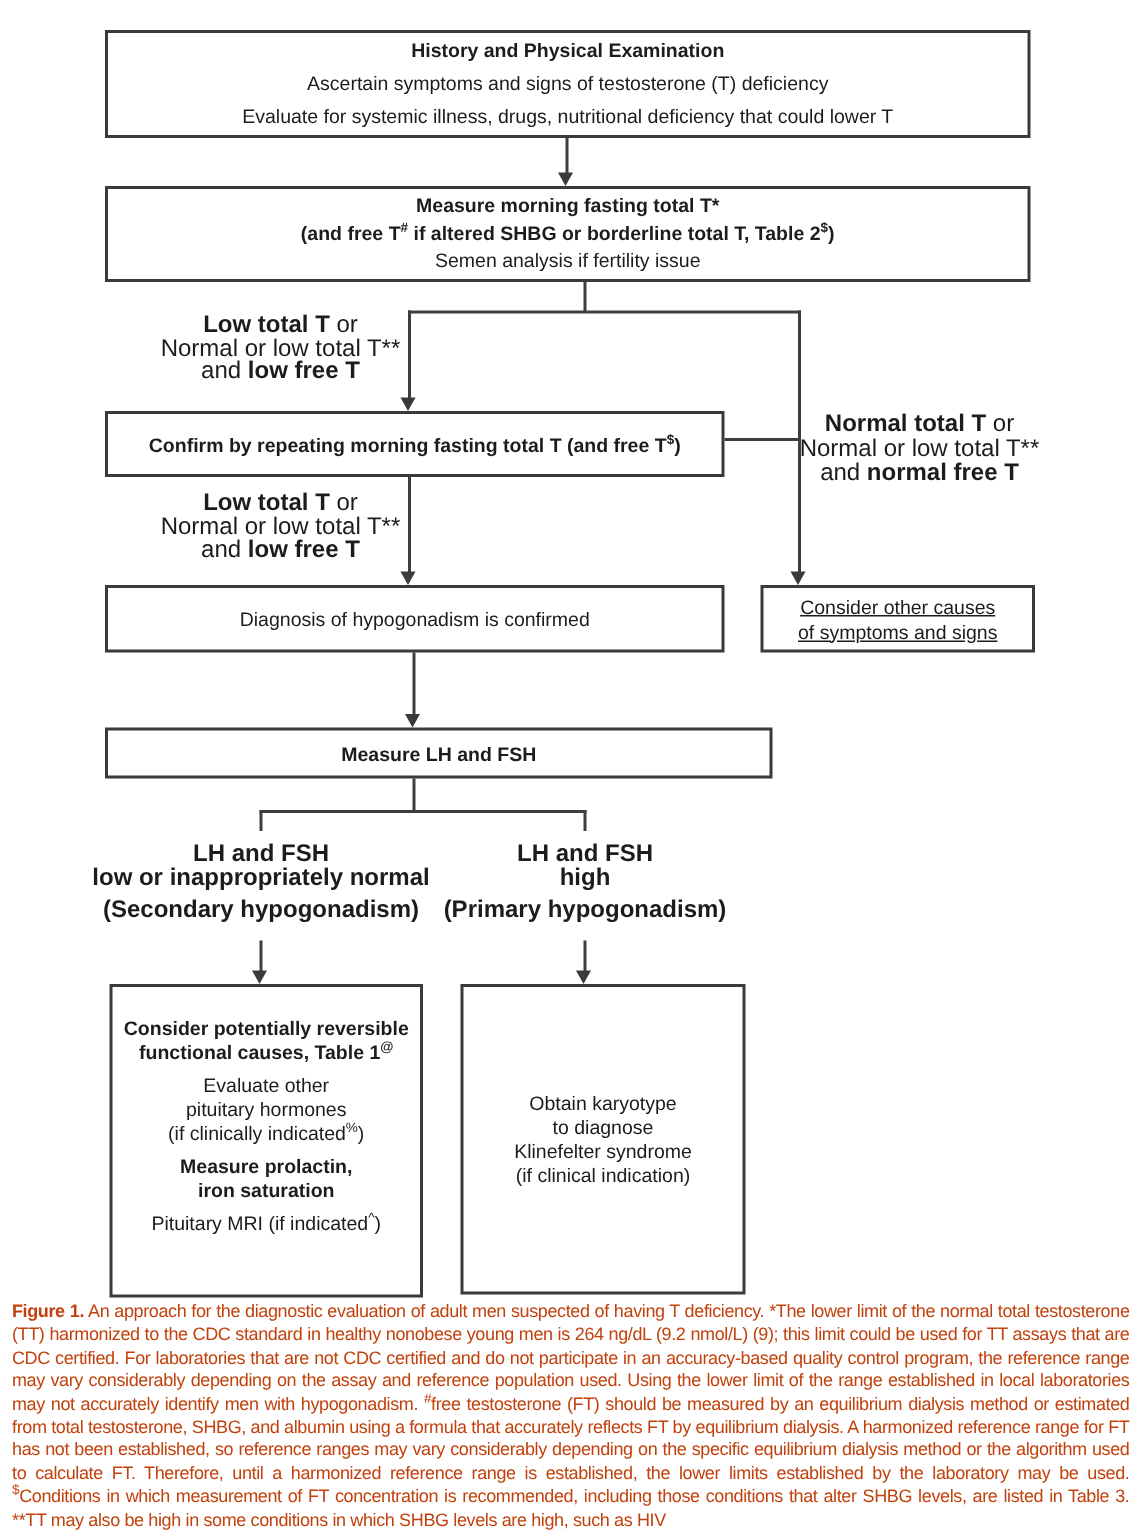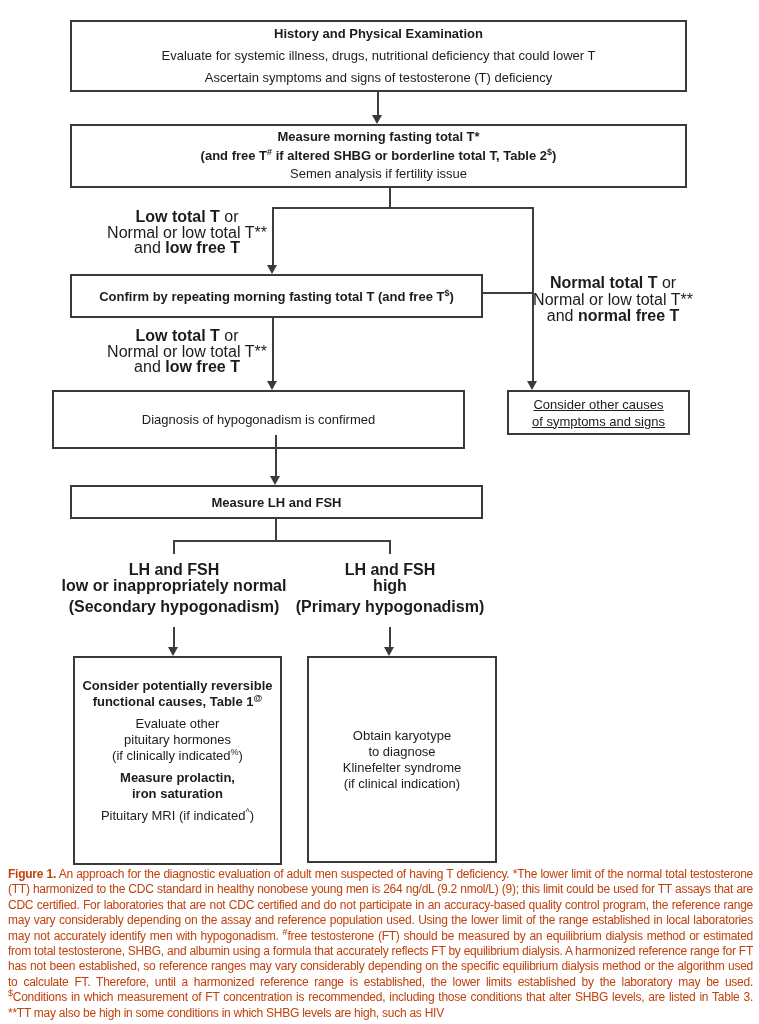--- a/index.html
+++ b/index.html
@@ -20,22 +20,22 @@
   .p{margin:6px 0 0 0;}
   .p0{margin:0;}
 </style>
 </head>
 <body>
 
 <div id="page">
 
   <div class="box" style="left:70px;top:20px;width:617px;height:72px;line-height:22px;">
     <div class="b">History and Physical Examination</div>
+    <div>Ascertain symptoms and signs of testosterone (T) deficiency</div>
     <div>Evaluate for systemic illness, drugs, nutritional deficiency that could lower T</div>
-    <div>Ascertain symptoms and signs of testosterone (T) deficiency</div>
   </div>
 
   <div class="vl" style="left:377px;top:92px;height:24px;"></div>
   <div class="ah" style="left:372px;top:115px;"></div>
 
   <div class="box" style="left:70px;top:124px;width:617px;height:64px;line-height:18.5px;">
     <div class="b">Measure morning fasting total T*</div>
     <div class="b"><span>(and free T</span><sup>#</sup><span> if altered SHBG or borderline total T, Table 2</span><sup>$</sup><span>)</span></div>
     <div>Semen analysis if fertility issue</div>
   </div>
@@ -67,33 +67,33 @@
 
   <div class="lbl" style="left:62px;top:328px;width:250px;">
     <div><span class="b">Low total T</span><span> or</span></div>
     <div>Normal or low total T**</div>
     <div><span>and </span><span class="b">low free T</span></div>
   </div>
 
   <div class="vl" style="left:272px;top:318px;height:64px;"></div>
   <div class="ah" style="left:267px;top:381px;"></div>
 
-  <div class="box" style="left:52px;top:390px;width:413px;height:59px;">
+  <div class="box" style="left:70px;top:390px;width:413px;height:45px;">
     <div>Diagnosis of hypogonadism is confirmed</div>
   </div>
 
   <div class="box" style="left:507px;top:390px;width:183px;height:45px;line-height:17px;text-decoration:underline;">
     <div>Consider other causes</div>
     <div>of symptoms and signs</div>
   </div>
 
   <div class="vl" style="left:275px;top:435px;height:42px;"></div>
   <div class="ah" style="left:270px;top:476px;"></div>
 
-  <div class="box" style="left:70px;top:485px;width:413px;height:34px;">
+  <div class="box" style="left:70px;top:485px;width:445px;height:34px;">
     <div class="b">Measure LH and FSH</div>
   </div>
 
   <div class="vl" style="left:275px;top:519px;height:23px;"></div>
   <div class="hl" style="left:173px;top:540px;width:218px;"></div>
   <div class="vl" style="left:173px;top:540px;height:14px;"></div>
   <div class="vl" style="left:389px;top:540px;height:14px;"></div>
 
   <div class="lbl b" style="left:54px;top:562px;width:240px;">
     <div>LH and FSH</div>

